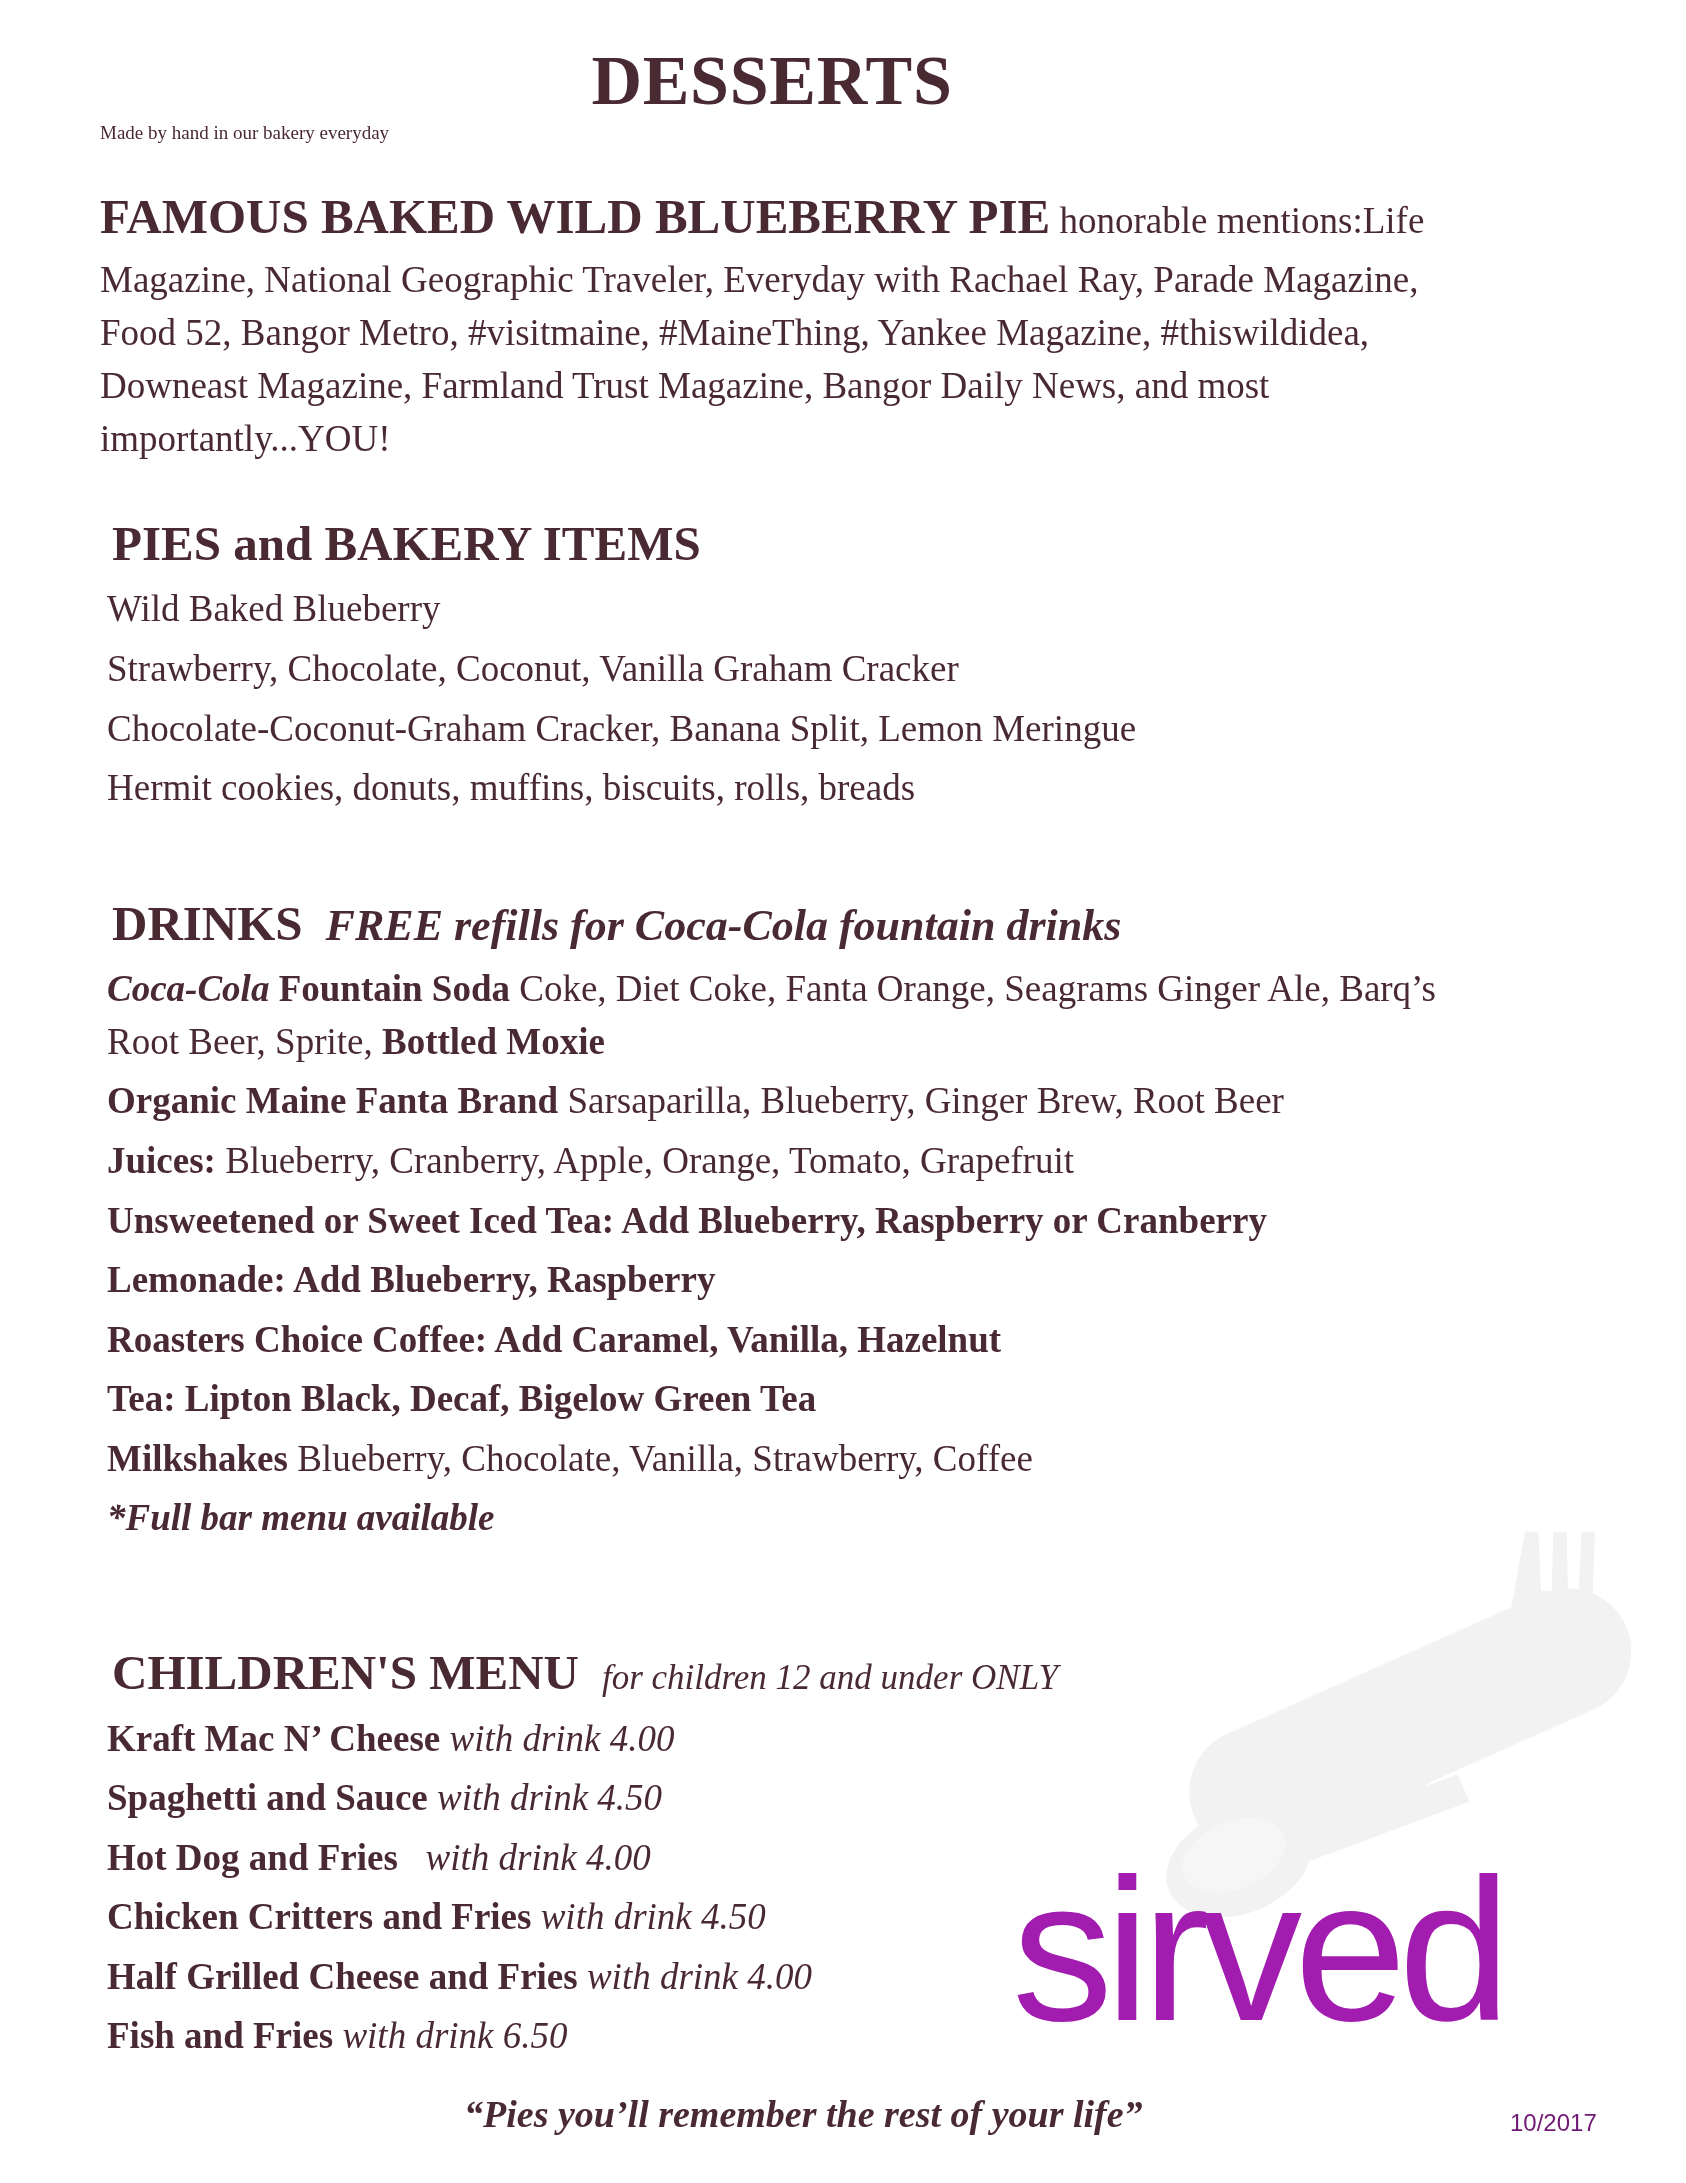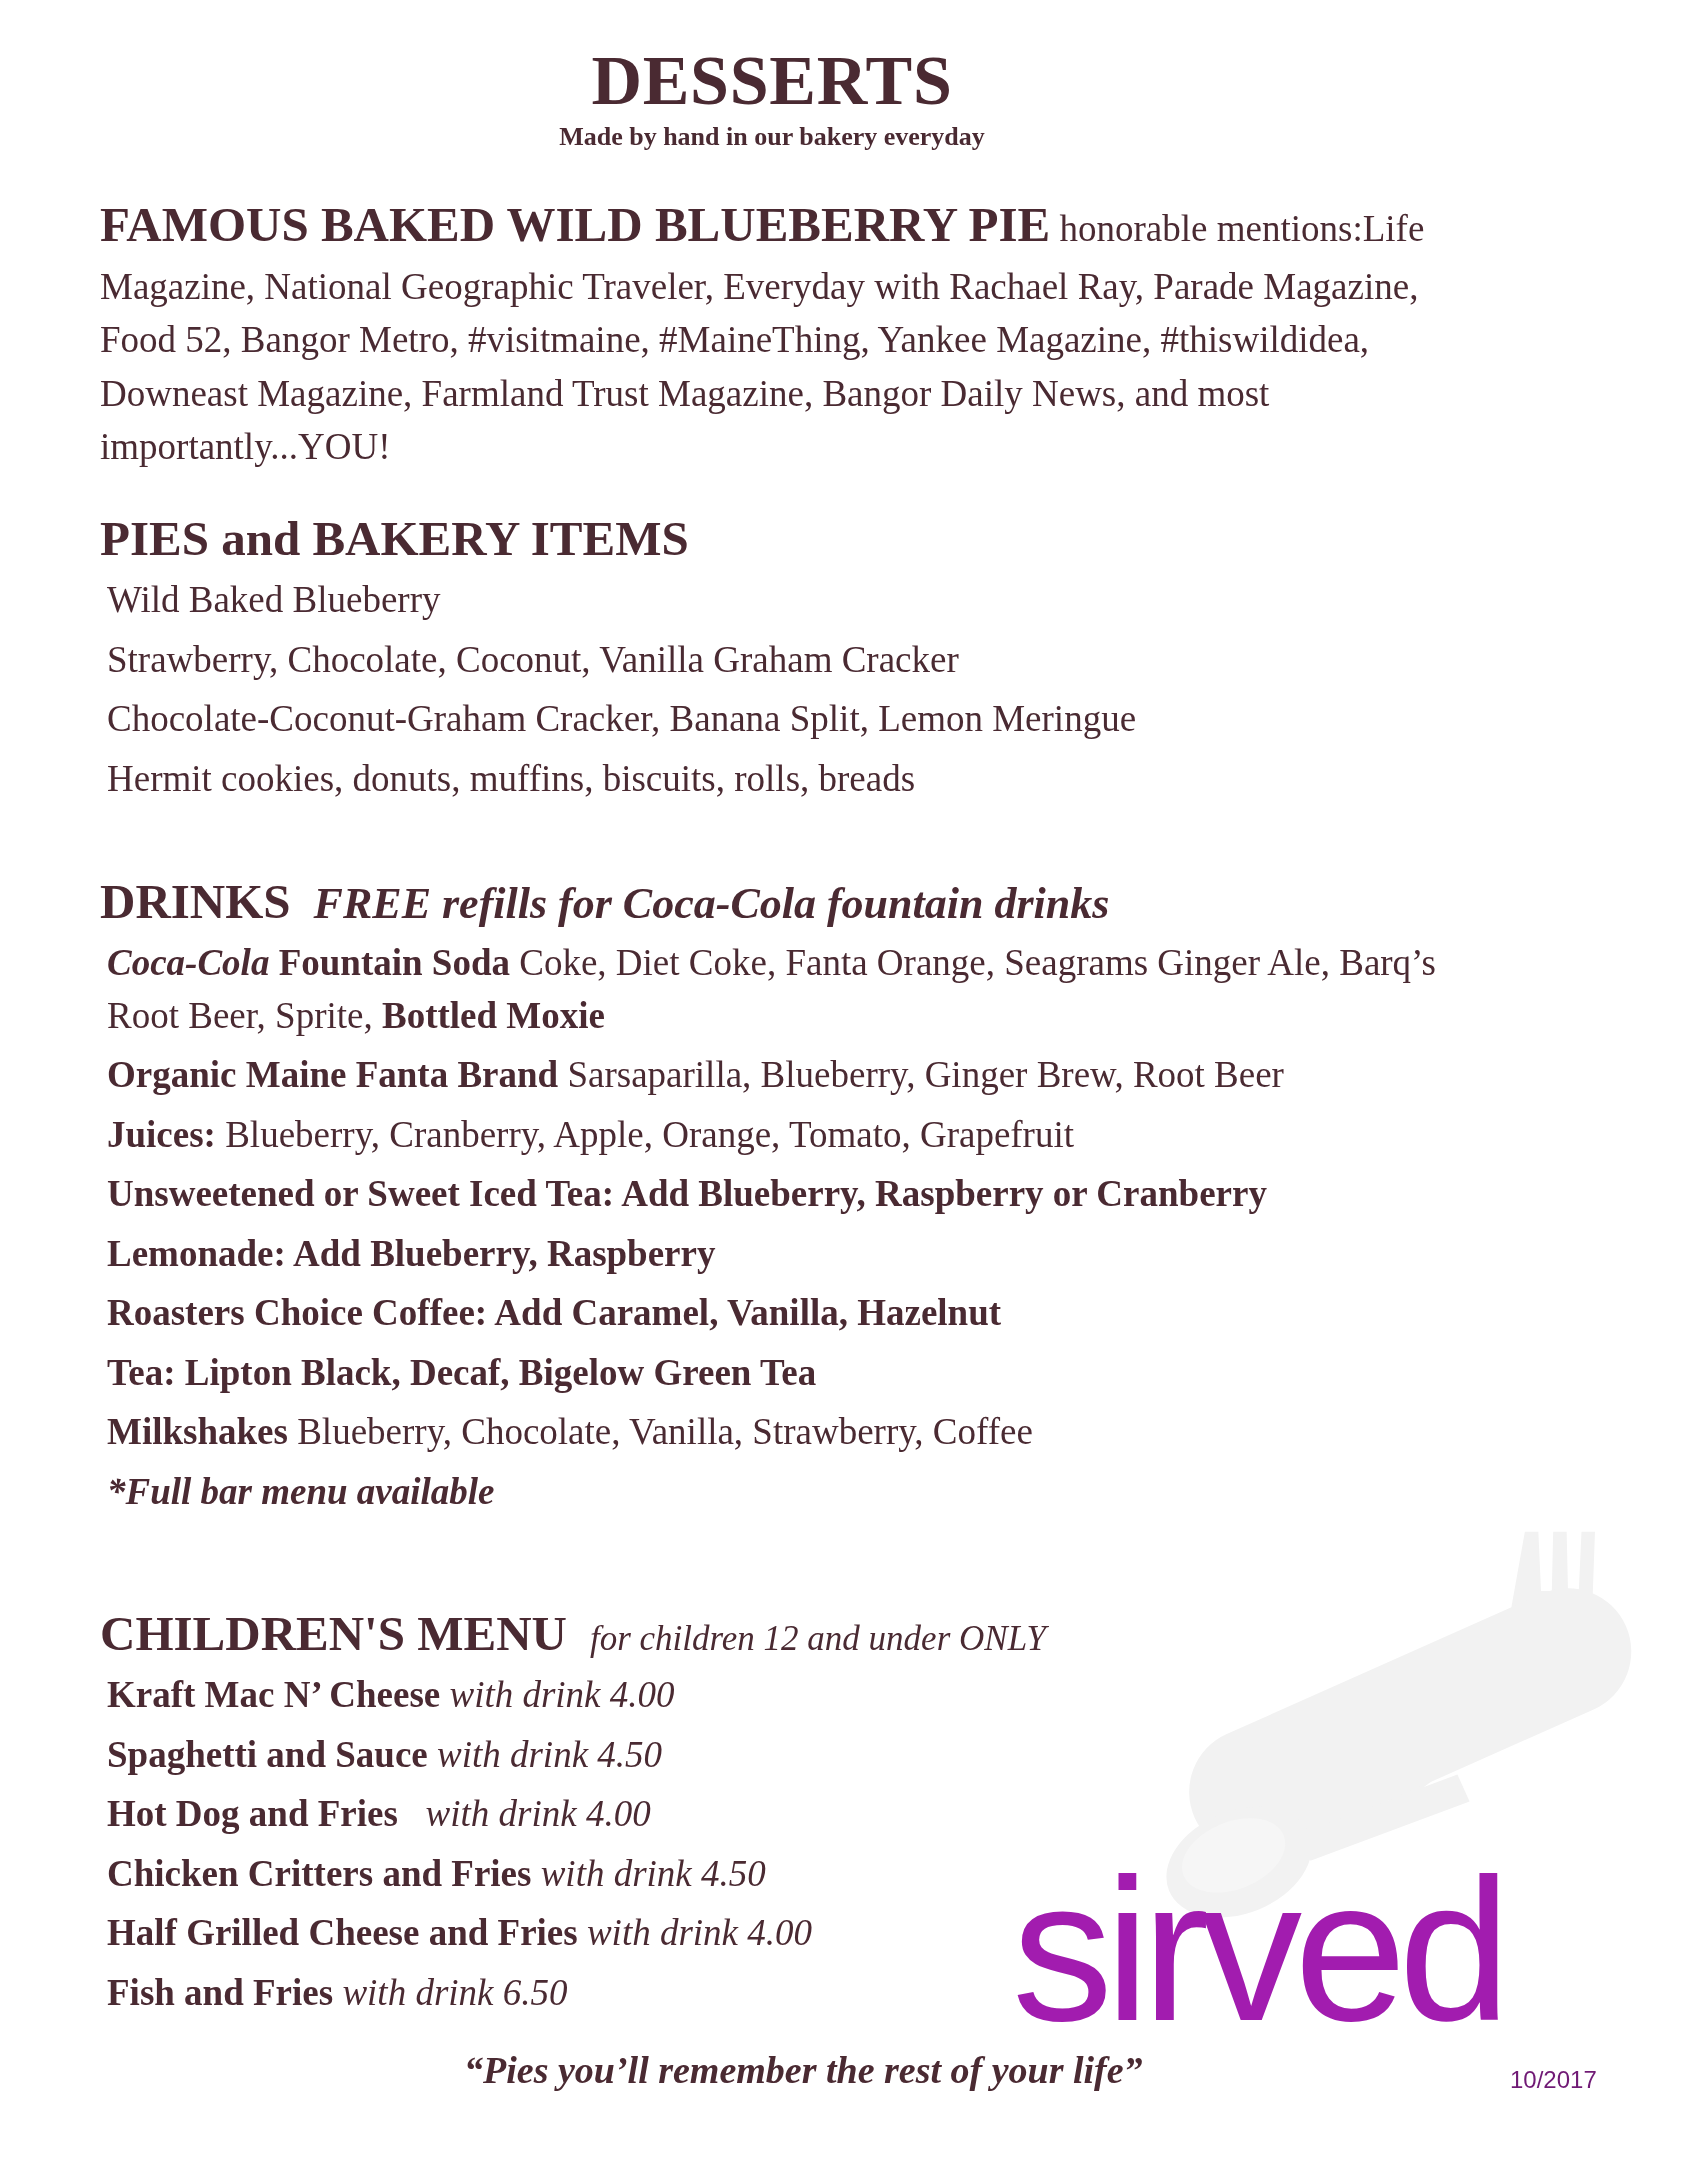--- a/index.html
+++ b/index.html
@@ -54,34 +54,34 @@
 
   .doc-title {
     text-align: center;
     font-size: 70px;
     font-weight: 700;
     letter-spacing: 0.7px;
     margin: 45px 0 0 0;
     line-height: 1.02;
   }
   .doc-subtitle {
-    text-align: center;
-    font-size: 26px;
-    font-weight: 700;
+    text-align: left;
+    font-size: 19px;
+    font-weight: 400;
     margin: 6.7px 0 0 0;
     line-height: 1.1;
   }
 
   .section { margin: 0; }
 
   .section-head {
     font-size: 49px;
     font-weight: 700;
     line-height: 1.14;
-    margin: 0;
+    margin: 12px;
   }
   .section-head .note-italic {
     font-size: 44px;
     font-weight: 700;
     font-style: italic;
     padding-left: 23px;
   }
   .section-head .note-italic-light {
     font-size: 35px;
     font-weight: 400;

